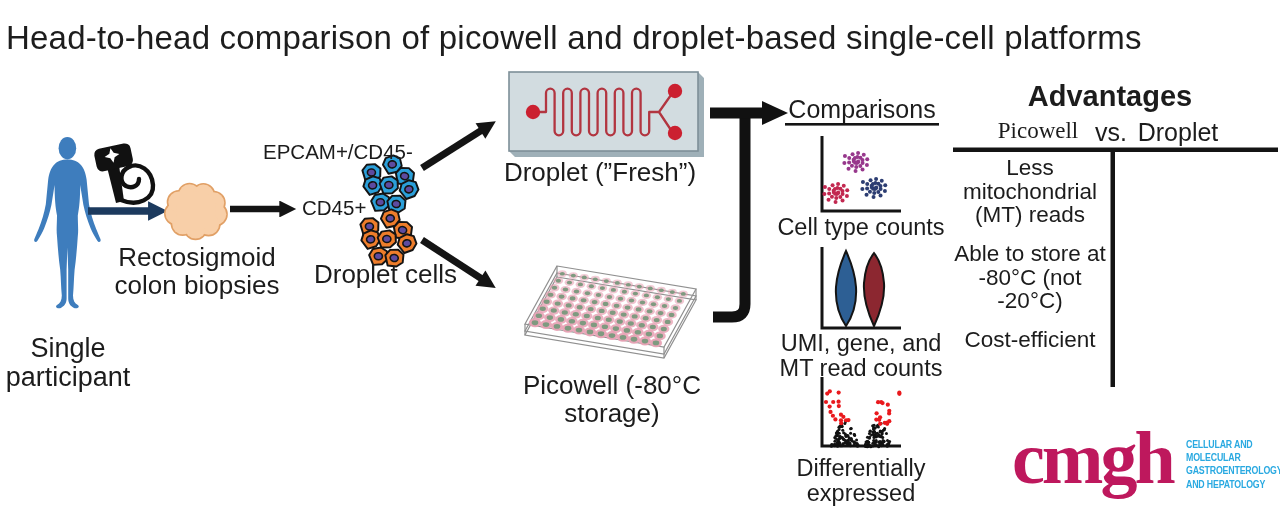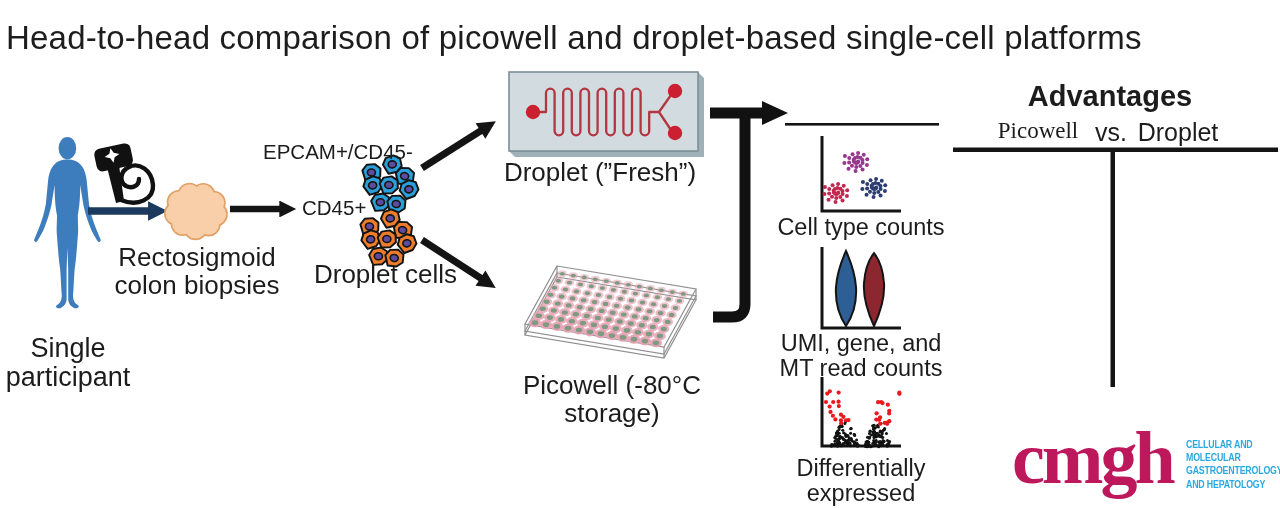--- a/index.html
+++ b/index.html
@@ -660,30 +660,40 @@
   <div class="lbl" style="left:-2px;top:334px;width:140px;font-size:27px;">Single
 participant</div>
   <div class="lbl" style="left:112px;top:244px;width:170px;font-size:26px;">Rectosigmoid
 colon biopsies</div>
   <div class="lbl left" style="left:232px;top:141px;font-size:20.5px;margin-left:31px;">EPCAM+/CD45-</div>
   <div class="lbl left" style="left:302px;top:197px;font-size:20.5px;">CD45+</div>
   <div class="lbl" style="left:303px;top:261px;width:165px;font-size:26px;">Droplet cells</div>
   <div class="lbl" style="left:502px;top:159px;width:196px;font-size:26px;">Droplet (”Fresh”)</div>
   <div class="lbl" style="left:487px;top:372px;width:250px;font-size:26px;">Picowell (-80°C storage)</div>
 
+  <div class="lbl" style="left:786px;top:96px;width:152px;font-size:25px;">Comparisons</div>
   <div class="lbl" style="left:776px;top:215px;width:170px;font-size:23.5px;">Cell type counts</div>
   <div class="lbl" style="left:776px;top:331px;width:170px;font-size:23.5px;">UMI, gene, and
 MT read counts</div>
   <div class="lbl" style="left:776px;top:456px;width:170px;font-size:23.5px;">Differentially
 expressed genes</div>
 
   <div class="lbl b" style="left:1010px;top:81px;width:200px;font-size:29px;">Advantages</div>
   <div class="lbl" style="left:968px;top:119px;width:140px;font-size:23px;font-family:Liberation Serif, serif;">Picowell</div>
   <div class="lbl" style="left:1086px;top:119px;width:50px;font-size:25px;">vs.</div>
   <div class="lbl" style="left:1128px;top:119px;width:100px;font-size:25px;">Droplet</div>
 
+  <div class="col" style="left:950px;top:156px;width:160px;font-size:22.5px;gap:15px;">
+    <div>Less
+mitochondrial
+(MT) reads</div>
+    <div>Able to store at
+-80°C (not
+-20°C)</div>
+    <div>Cost-efficient</div>
+  </div>
 
   <div class="wordmark" style="left: 1012px; top: 416px; font-size: 74px; color: #be185d;">cmgh</div>
   <div class="tagline" style="left: 1186px; top: 438px; font-size: 10px; color: rgb(41, 169, 225);">CELLULAR AND
 MOLECULAR
 GASTROENTEROLOGY
 AND HEPATOLOGY</div>
 </div>
 
 </body></html>

